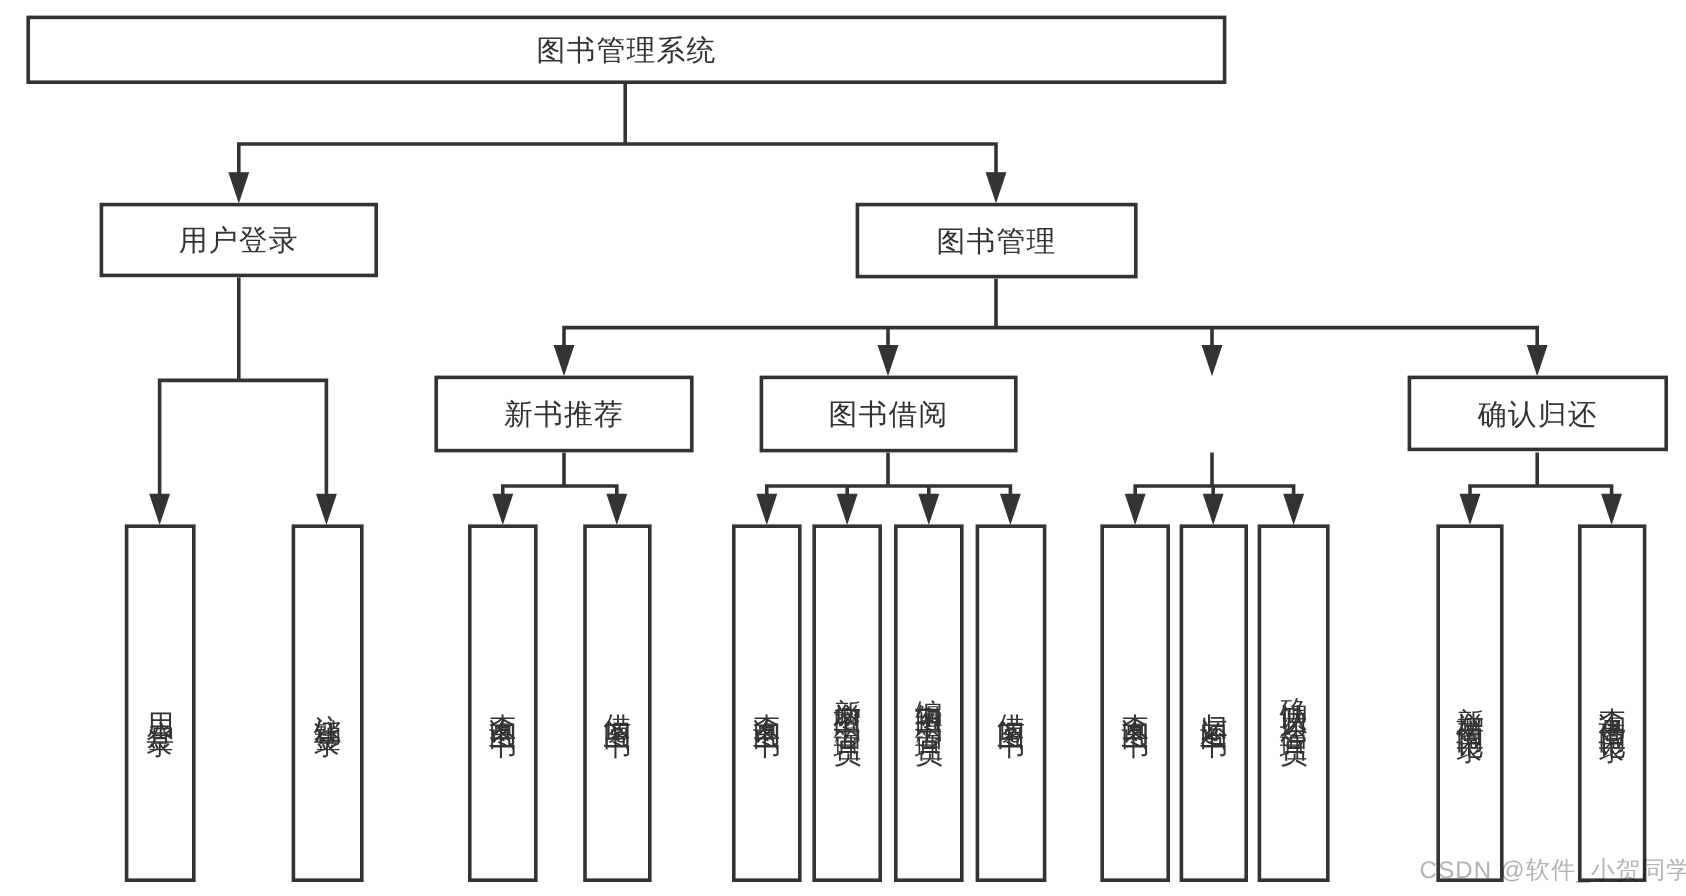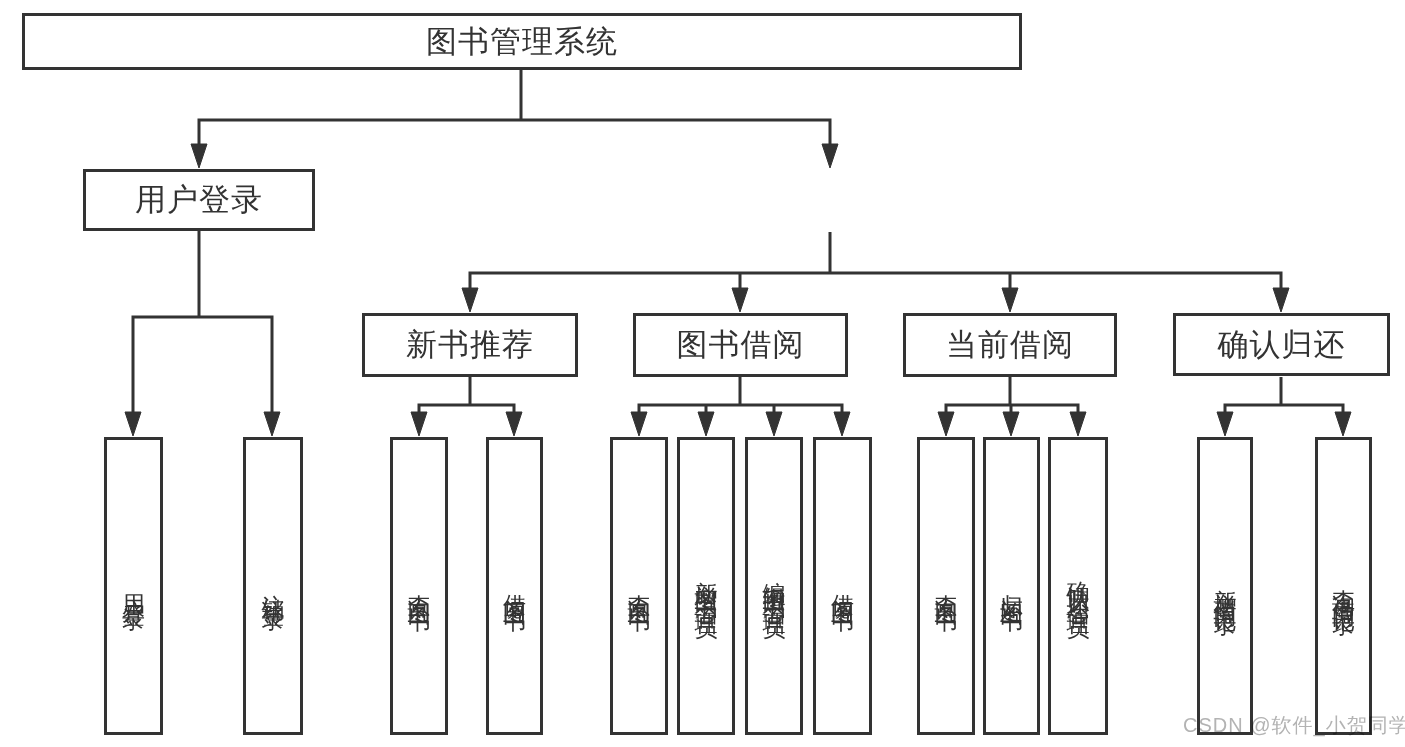--- a/index.html
+++ b/index.html
@@ -7,21 +7,21 @@
     position:relative;width:1405px;height:747px;background:#ffffff;overflow:hidden;
     font-family:"Liberation Sans","DejaVu Sans",sans-serif;color:#333333;
   }
   .wires{position:absolute;left:0;top:0;width:1405px;height:747px;}
   .wires path{fill:none;stroke:#333333;stroke-width:3;}
   .wires polygon{fill:#333333;stroke:#333333;}
   .node{
     position:absolute;background:#ffffff;border:3px solid #333333;box-sizing:border-box;
     display:flex;align-items:center;justify-content:center;
   }
-  .hlabel{font-size:31px;letter-spacing:1px;white-space:nowrap;}
+  .hlabel{font-size:24px;letter-spacing:1px;white-space:nowrap;}
   .leaf{top:437px;height:298px;}
   .vlabel{
     writing-mode:vertical-rl;text-orientation:mixed;
     font-size:23px;line-height:1;letter-spacing:0.22em;white-space:nowrap;
   }
   .watermark{
     position:absolute;left:1183px;top:712px;font-size:20px;letter-spacing:1px;
     color:#b3b3b3;mix-blend-mode:multiply;white-space:nowrap;z-index:3;
   }
 </style>
@@ -66,29 +66,29 @@
     <polygon points="1335,412 1351,412 1343,436"></polygon>
   </svg>
 
   <div class="node" style="left:22px;top:13px;width:1000px;height:57px">
     <span class="hlabel">图书管理系统</span>
   </div>
 
   <div class="node" style="left:83px;top:169px;width:232px;height:62px">
     <span class="hlabel">用户登录</span>
   </div>
+  <div class="node" style="left:713px;top:169px;width:235px;height:63px">
+    <span class="hlabel">图书管理</span>
+  </div>
 
   <div class="node" style="left:362px;top:313px;width:216px;height:64px">
     <span class="hlabel">新书推荐</span>
   </div>
   <div class="node" style="left:633px;top:313px;width:215px;height:64px">
     <span class="hlabel">图书借阅</span>
-  </div>
-  <div class="node" style="left:903px;top:313px;width:214px;height:64px">
-    <span class="hlabel">当前借阅</span>
   </div>
   <div class="node" style="left:1173px;top:313px;width:217px;height:63px">
     <span class="hlabel">确认归还</span>
   </div>
 
   <div class="node leaf" style="left:104px;width:59px">
     <span class="vlabel">用户登录</span>
   </div>
   <div class="node leaf" style="left:243px;width:60px">
     <span class="vlabel">注销登录</span>

